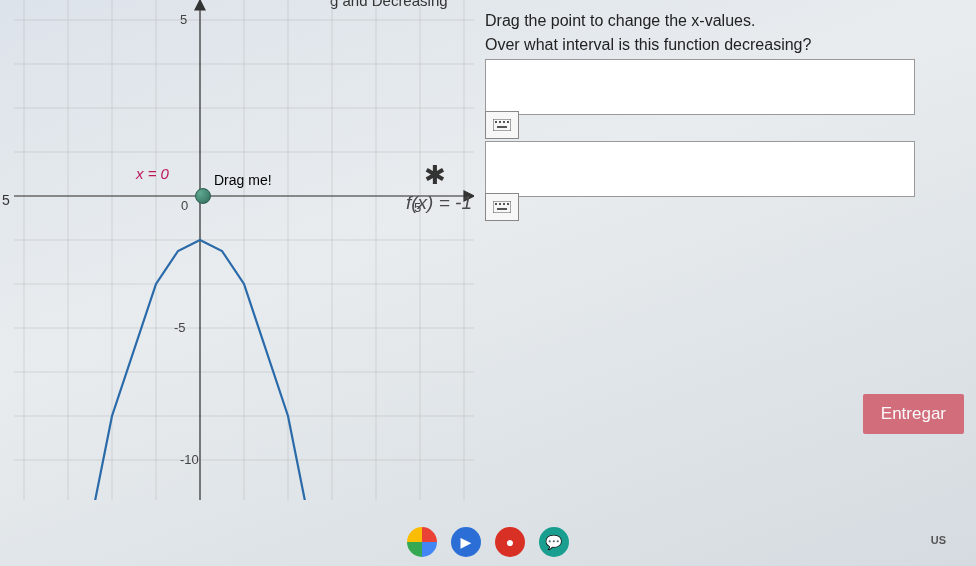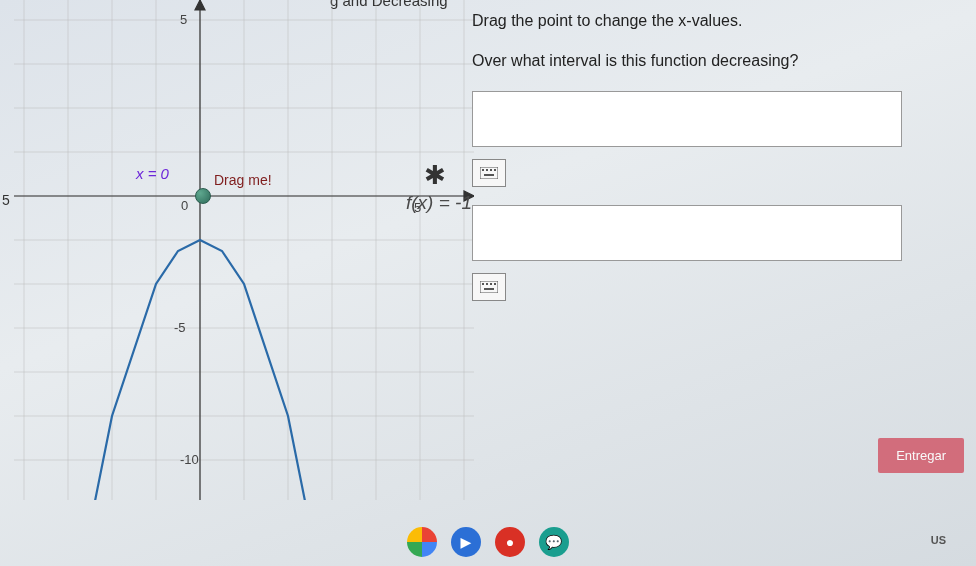--- a/index.html
+++ b/index.html
@@ -43,28 +43,28 @@
     border-radius: 50%;
     border: 1px solid #2a5c4e;
     cursor: grab;
   }
   .x-label {
     position: absolute;
     left: 122px;
     top: 165px;
     font-size: 15px;
     font-style: italic;
-    color: #6d28d9;
+    color: #be185d;
   }
   .drag-label {
     position: absolute;
     left: 200px;
     top: 172px;
     font-size: 14px;
-    color: #7f1d1d;
+    color: #000000;
   }
   .star {
     position: absolute;
     left: 410px;
     top: 160px;
     font-size: 26px;
     color: #333;
   }
   .fx-label {
     position: absolute;
@@ -74,26 +74,26 @@
     font-style: italic;
     color: #4a4a4a;
   }
   .axis-label {
     position: absolute;
     font-size: 13px;
     color: #444;
   }
   .right-panel {
     position: absolute;
-    left: 472px;
+    left: 485px;
     top: 10px;
     width: 460px;
     display: flex;
     flex-direction: column;
-    gap: 18px;
+    gap: 2px;
   }
   .prompt {
     font-size: 16px;
     color: #222;
     line-height: 1.4;
   }
   .answer-box {
     width: 430px;
     height: 56px;
     border: 1px solid #999;
@@ -119,25 +119,24 @@
     font-size: 12px;
   }
   .submit-btn {
     position: absolute;
     right: 12px;
     top: 394px;
     padding: 10px 18px;
     background: #d15a6a;
     color: #fff;
     border: none;
-    font-size: 13px;
+    font-size: 17px;
     border-radius: 2px;
     cursor: pointer;
     opacity: 0.85;
-    margin-top: 44px;
   }
   .taskbar {
     position: absolute;
     bottom: 4px;
     left: 0;
     width: 100%;
     height: 40px;
     display: flex;
     justify-content: center;
     gap: 14px;

